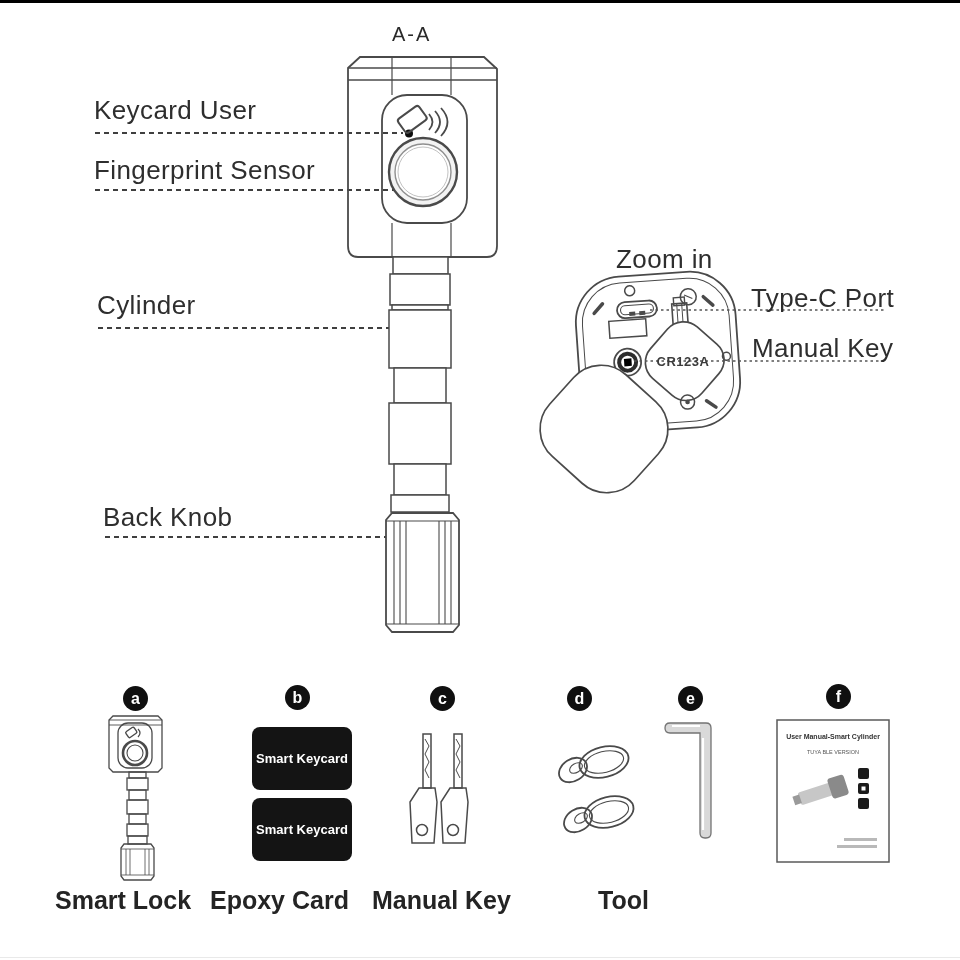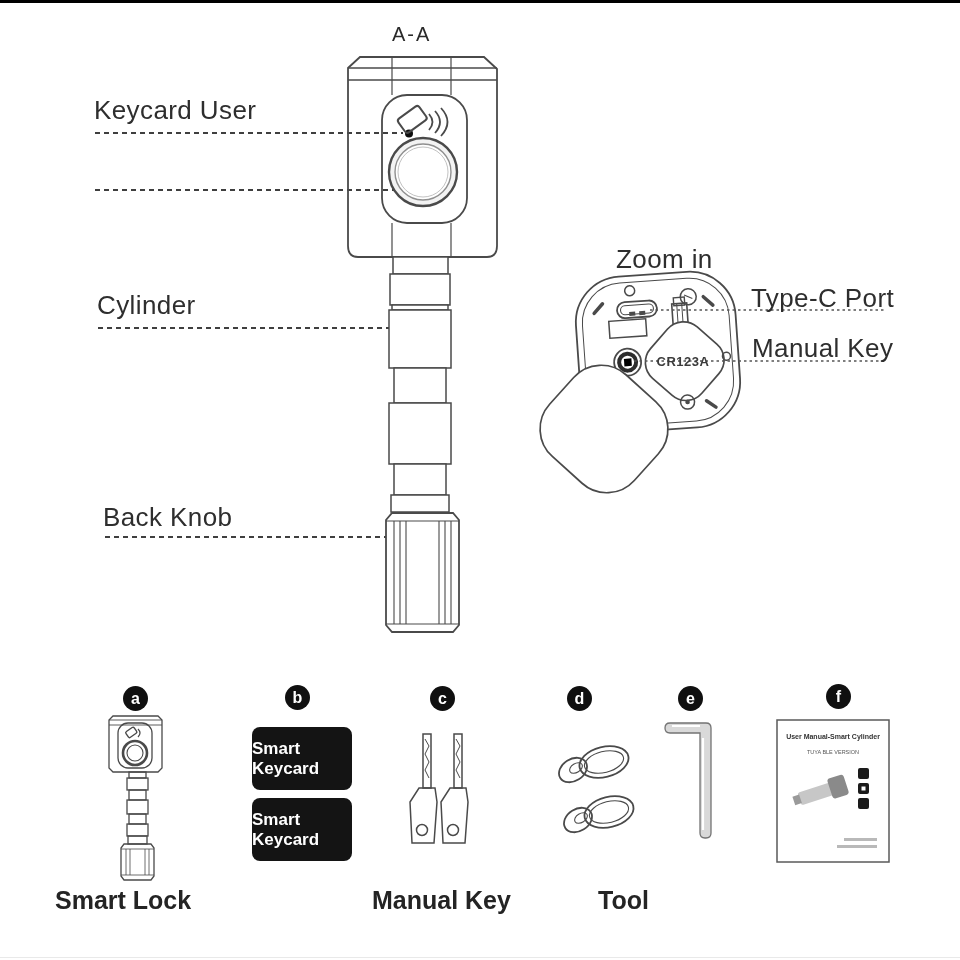--- a/index.html
+++ b/index.html
@@ -14,21 +14,21 @@
   .bottom-lbl{font-size:25px;font-weight:700;color:#242424;width:190px;transform:translateX(-50%);}
   .badge{
     position:absolute;z-index:2;width:25px;height:25px;border-radius:50%;
     background:#101010;color:#fff;font-size:16px;font-weight:700;
     display:flex;align-items:center;justify-content:center;line-height:1;
   }
   .card{
     position:absolute;z-index:2;width:100px;height:63px;border-radius:8px;background:#141414;
     display:flex;align-items:center;justify-content:center;
   }
-  .card span{color:#fff;font-size:17px;font-weight:700;letter-spacing:0;}
+  .card span{color:#fff;font-size:13px;font-weight:700;letter-spacing:0;}
   .battery-txt{font-size:13px;font-weight:700;color:#3c3c3c;width:70px;text-align:center;transform:translateX(-50%);letter-spacing:0.5px;}
   .manual-title{font-size:7px;font-weight:700;color:#333;width:108px;text-align:center;}
   .manual-sub{font-size:5.5px;font-weight:400;color:#555;width:108px;text-align:center;}
   .topbar{position:absolute;left:0;top:0;width:960px;height:3px;background:#000;z-index:3;}
   .botbar{position:absolute;left:0;top:957px;width:960px;height:1px;background:#e9e9e9;z-index:3;}
 </style>
 </head>
 <body>
 
 <div id="canvas">
@@ -210,20 +210,21 @@
       <g stroke="none" fill="#b9b9b9">
         <rect x="844" y="838" width="33" height="3"></rect>
         <rect x="837" y="845" width="40" height="3"></rect>
       </g>
     </g>
   </svg>
 
   <div class="txt title" style="left:392px;top:23px;">A-A</div>
 
   <div class="txt lbl" style="left:94px;top:95px;">Keycard User</div>
+  <div class="txt lbl" style="left:94px;top:155px;">Fingerprint Sensor</div>
   <div class="txt lbl" style="left:97px;top:290px;">Cylinder</div>
   <div class="txt lbl" style="left:103px;top:502px;">Back Knob</div>
 
   <div class="txt lbl" style="left:616px;top:244px;">Zoom in</div>
   <div class="txt lbl" style="left:751px;top:283px;">Type-C Port</div>
   <div class="txt lbl" style="left:752px;top:333px;">Manual Key</div>
   <div class="txt battery-txt" style="left:683px;top:354px;">CR123A</div>
 
   <div class="badge" style="left:123px;top:686px;">a</div>
   <div class="badge" style="left:285px;top:685px;">b</div>
@@ -236,15 +237,16 @@
     <span>Smart Keycard</span>
   </div>
   <div class="card" style="left:252px;top:798px;">
     <span>Smart Keycard</span>
   </div>
 
   <div class="txt manual-title" style="left:779px;top:733px;">User Manual-Smart Cylinder</div>
   <div class="txt manual-sub" style="left:779px;top:749px;">TUYA BLE VERSION</div>
 
   <div class="txt bottom-lbl" style="left:150px;top:886px;">Smart Lock</div>
+  <div class="txt bottom-lbl" style="left:305px;top:886px;">Epoxy Card</div>
   <div class="txt bottom-lbl" style="left:467px;top:886px;">Manual Key</div>
   <div class="txt bottom-lbl" style="left:693px;top:886px;">Tool</div>
 </div>
 
 </body></html>

